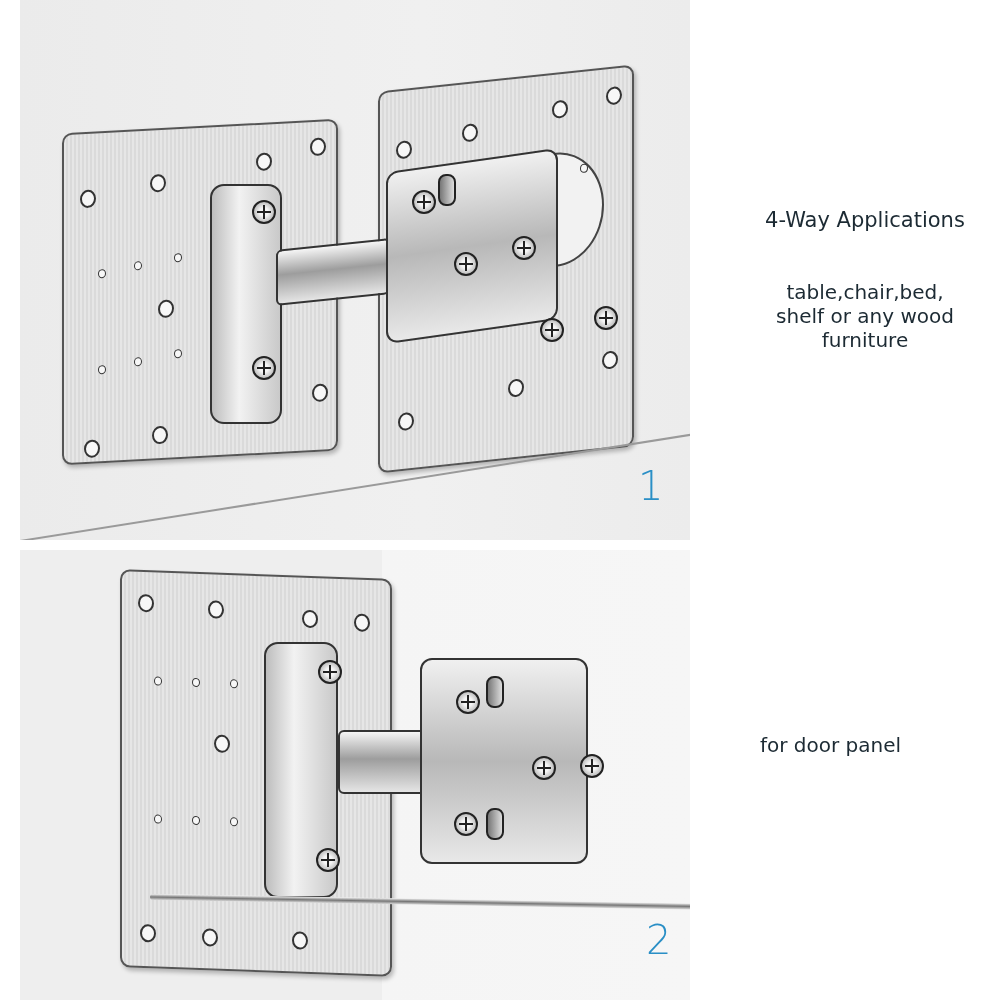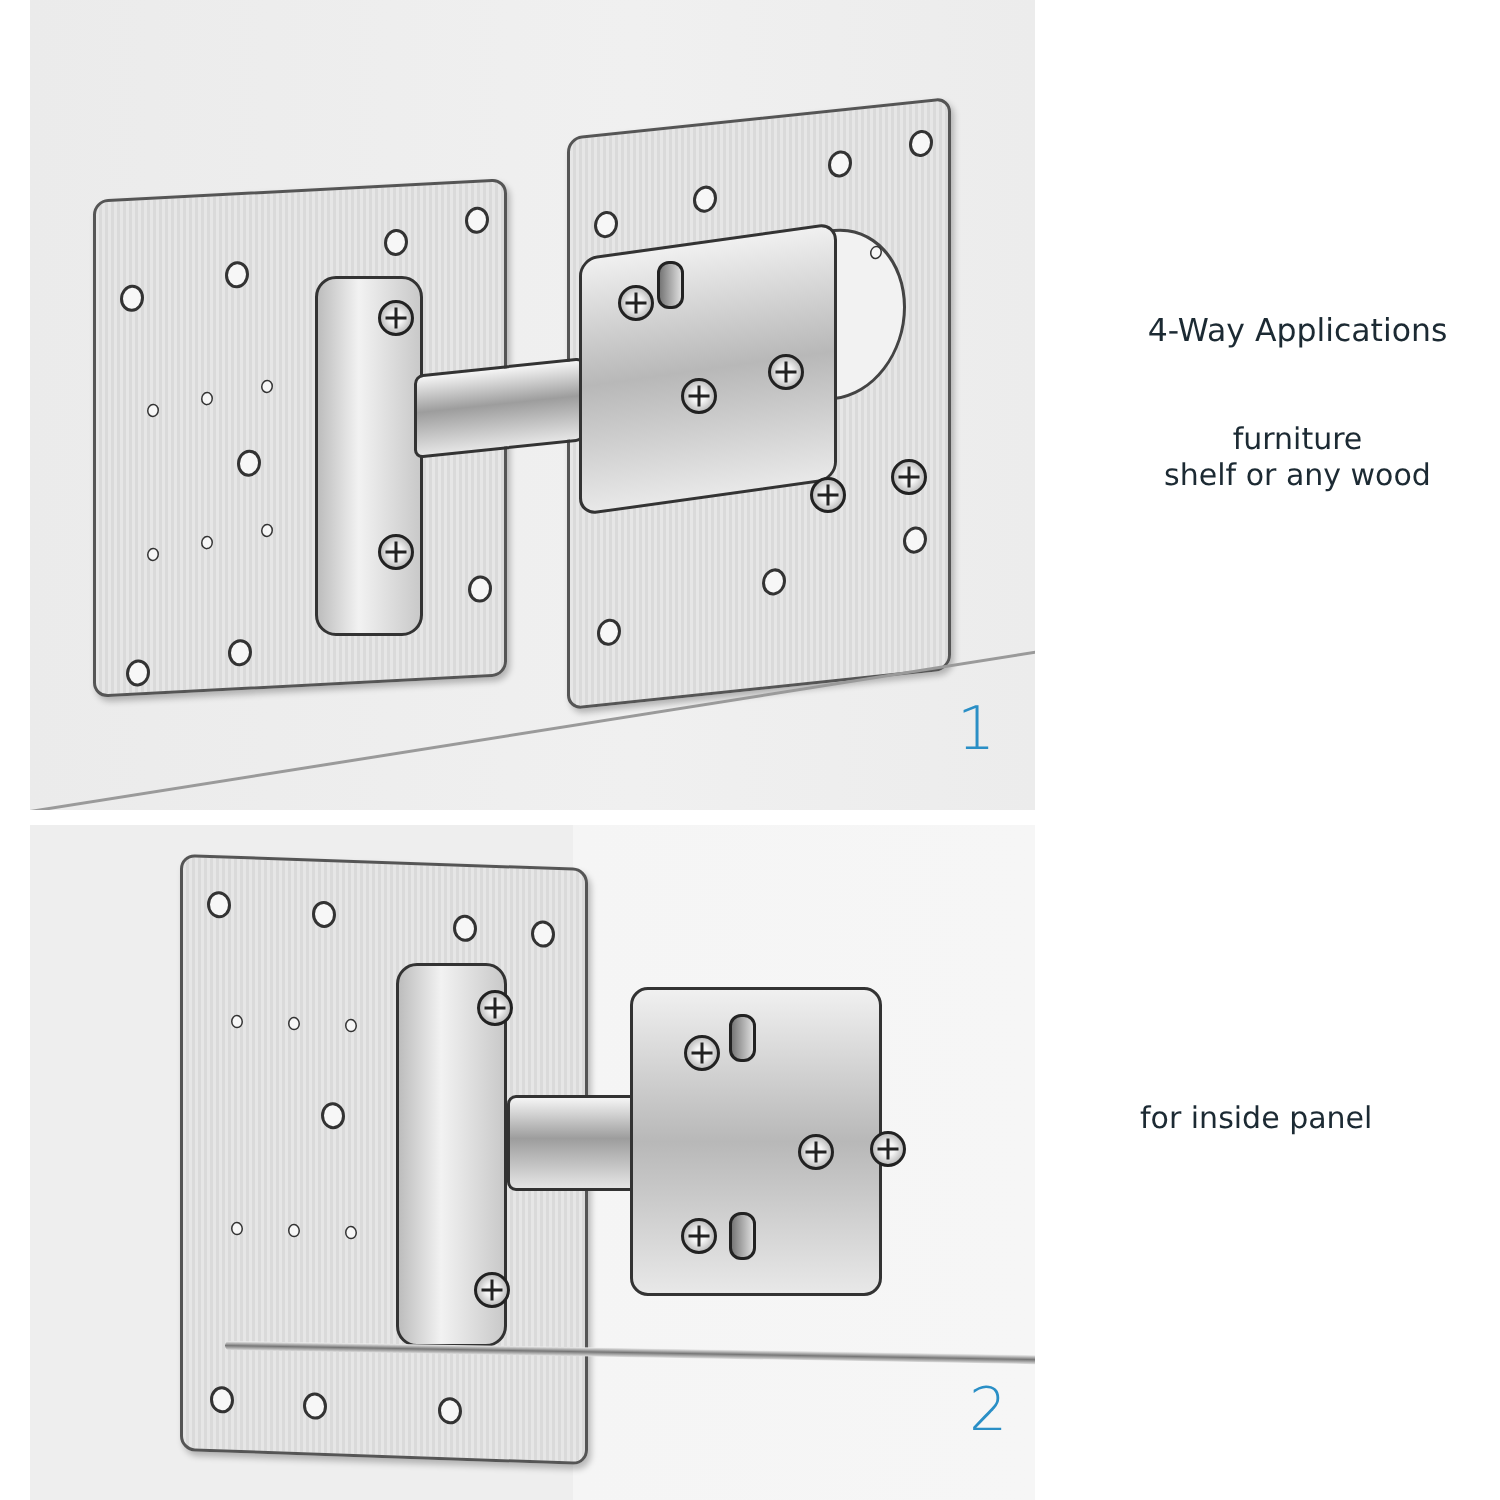--- a/index.html
+++ b/index.html
@@ -126,19 +126,20 @@
   <div class="screw" style="left:560px;top:204px;"></div>
   <div class="screw" style="left:434px;top:262px;"></div>
   <div class="slot" style="left:466px;top:258px;"></div>
   <div class="screwdriver" style="left:130px; top:344px; width:560px; transform:rotate(1deg);"></div>
   <div class="step-num" style="left:626px; top:370px;">2</div>
 </div>
 
 <div class="caption heading">4-Way Applications</div>
 
 <div class="caption body">
+  <span>table,chair,bed,</span>
+  <span>shelf or any wood</span>
   <span>furniture</span>
-  <span>shelf or any wood</span>
 </div>
 
 <div class="caption body2">
-  <span>for inside panel</span>
+  <span>for door panel</span>
 </div>
 
 </body></html>

